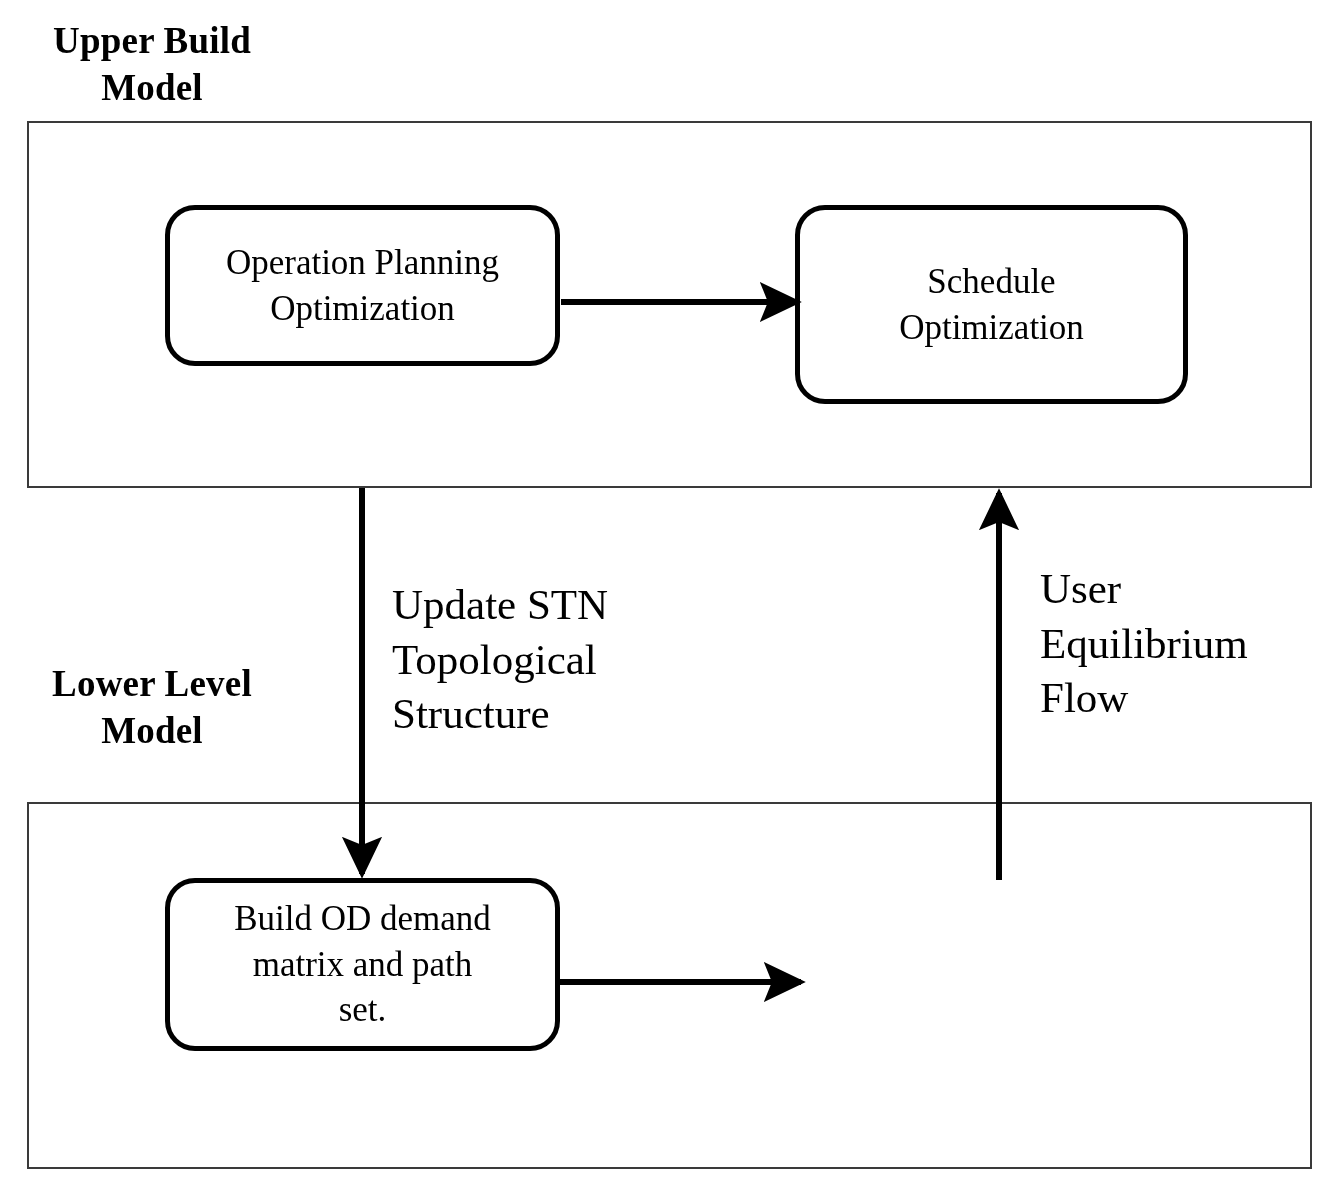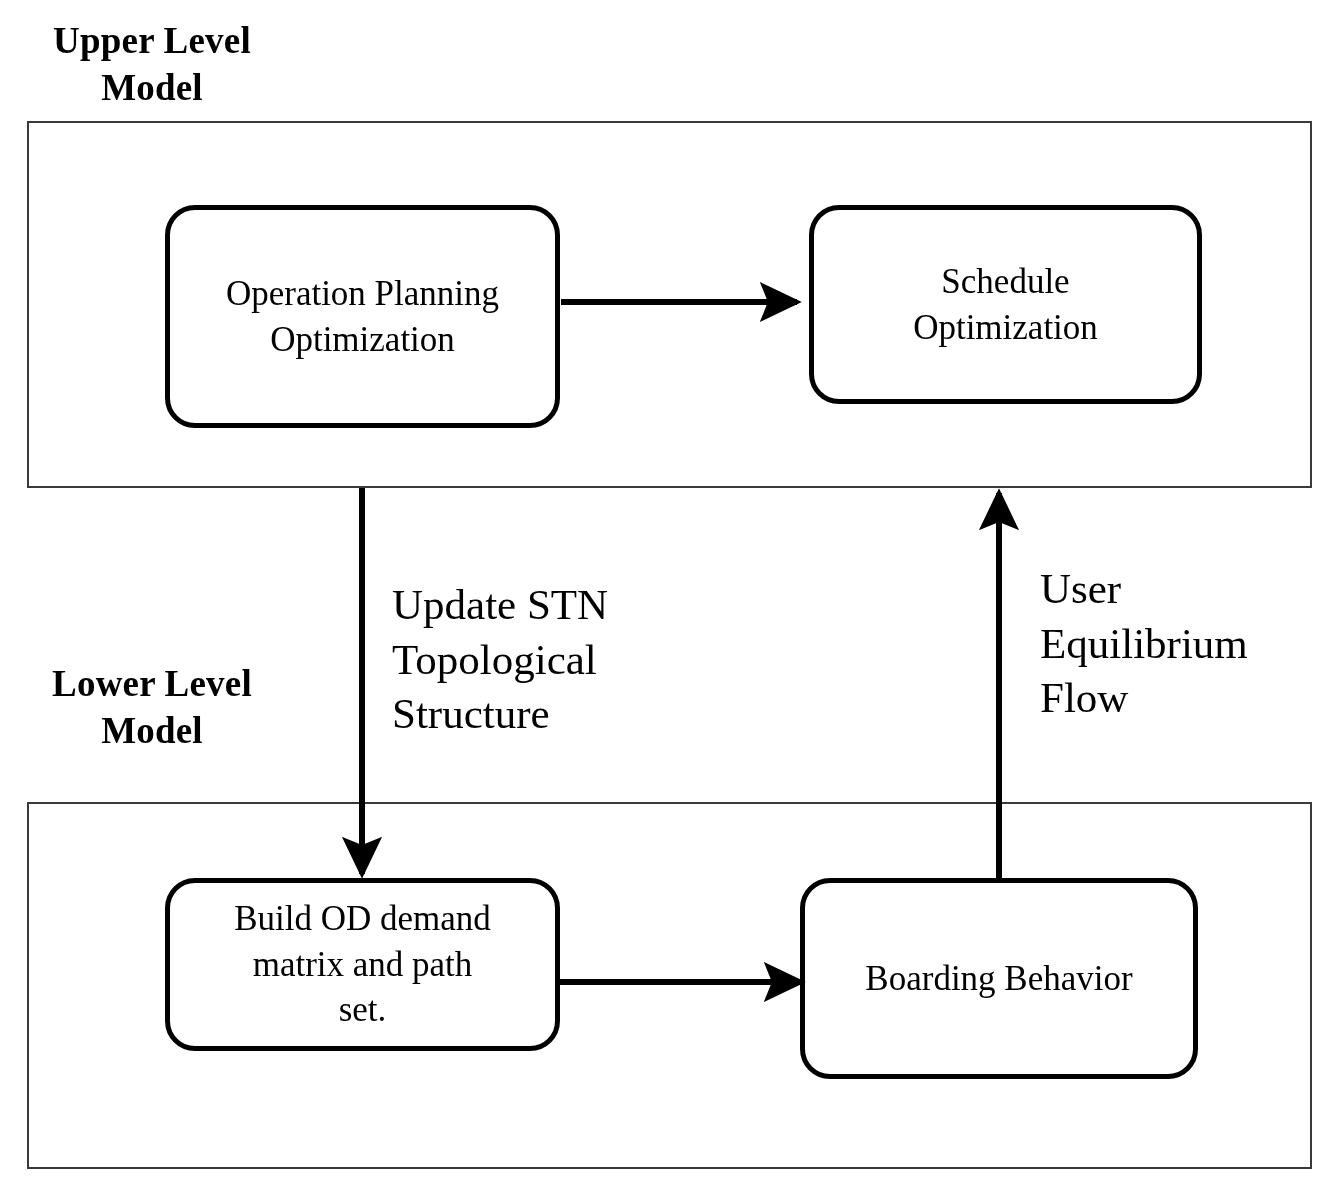--- a/index.html
+++ b/index.html
@@ -50,22 +50,22 @@
     display: flex;
     align-items: center;
     justify-content: center;
     text-align: center;
     color: #000000;
     font-size: 35px;
     line-height: 1.30;
     padding: 4px 14px;
     white-space: pre-line;
   }
-  #node-operation-planning { left: 165px; top: 205px; width: 395px; height: 223px; }
-  #node-schedule-optimization { left: 795px; top: 205px; width: 393px; height: 199px; margin-left: 14px; }
+  #node-operation-planning { left: 165px; top: 205px; width: 395px; height: 161px; }
+  #node-schedule-optimization { left: 795px; top: 205px; width: 393px; height: 199px; }
   #node-build-od { left: 165px; top: 878px; width: 395px; height: 173px; }
   #node-boarding-behavior { left: 800px; top: 878px; width: 398px; height: 201px; }
 
   
   .edge-label {
     position: absolute;
     font-size: 43px;
     line-height: 1.27;
     color: #000000;
     white-space: pre-line;
@@ -82,41 +82,40 @@
     width: 1342px;
     height: 1199px;
     pointer-events: none;
   }
 </style>
 </head>
 <body>
 
 <div id="canvas">
 
-  <div class="level-label" id="upper-level-label">Upper Level
+  <div class="level-label" id="upper-level-label">Upper Build
 Model</div>
 
   <div class="level-label" id="lower-level-label">Lower Level
 Model</div>
 
   <div class="level-container" id="upper-level-container"></div>
 
   <div class="level-container" id="lower-level-container"></div>
 
   <div class="node-box" id="node-operation-planning">Operation Planning
 Optimization</div>
 
   <div class="node-box" id="node-schedule-optimization">Schedule
 Optimization</div>
 
   <div class="node-box" id="node-build-od">Build OD demand
 matrix and path
 set.</div>
 
-  <div class="node-box" id="node-boarding-behavior">Boarding Behavior</div>
 
   <div class="edge-label" id="label-update-stn">Update STN
 Topological
 Structure</div>
 
   <div class="edge-label" id="label-user-equilibrium">User
 Equilibrium
 Flow</div>
 
   <svg id="connectors" viewBox="0 0 1342 1199">

